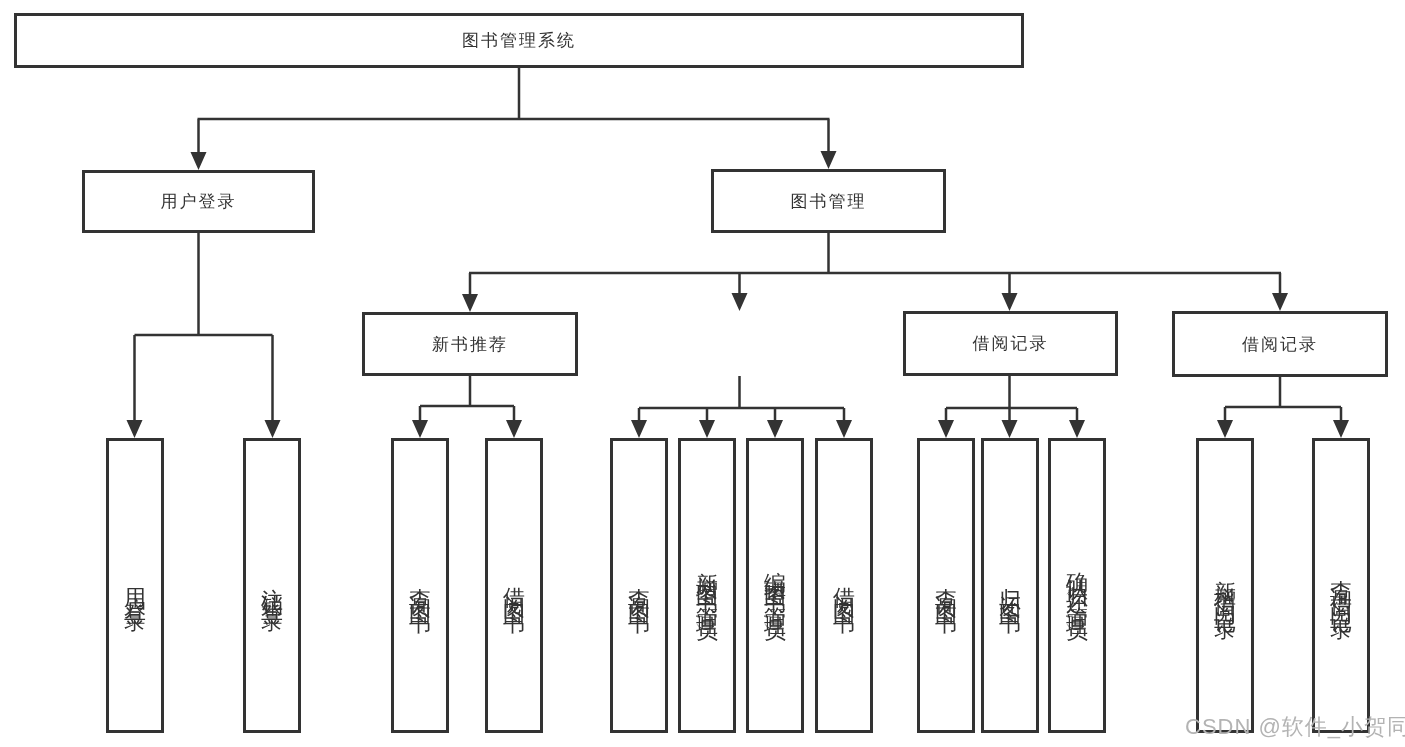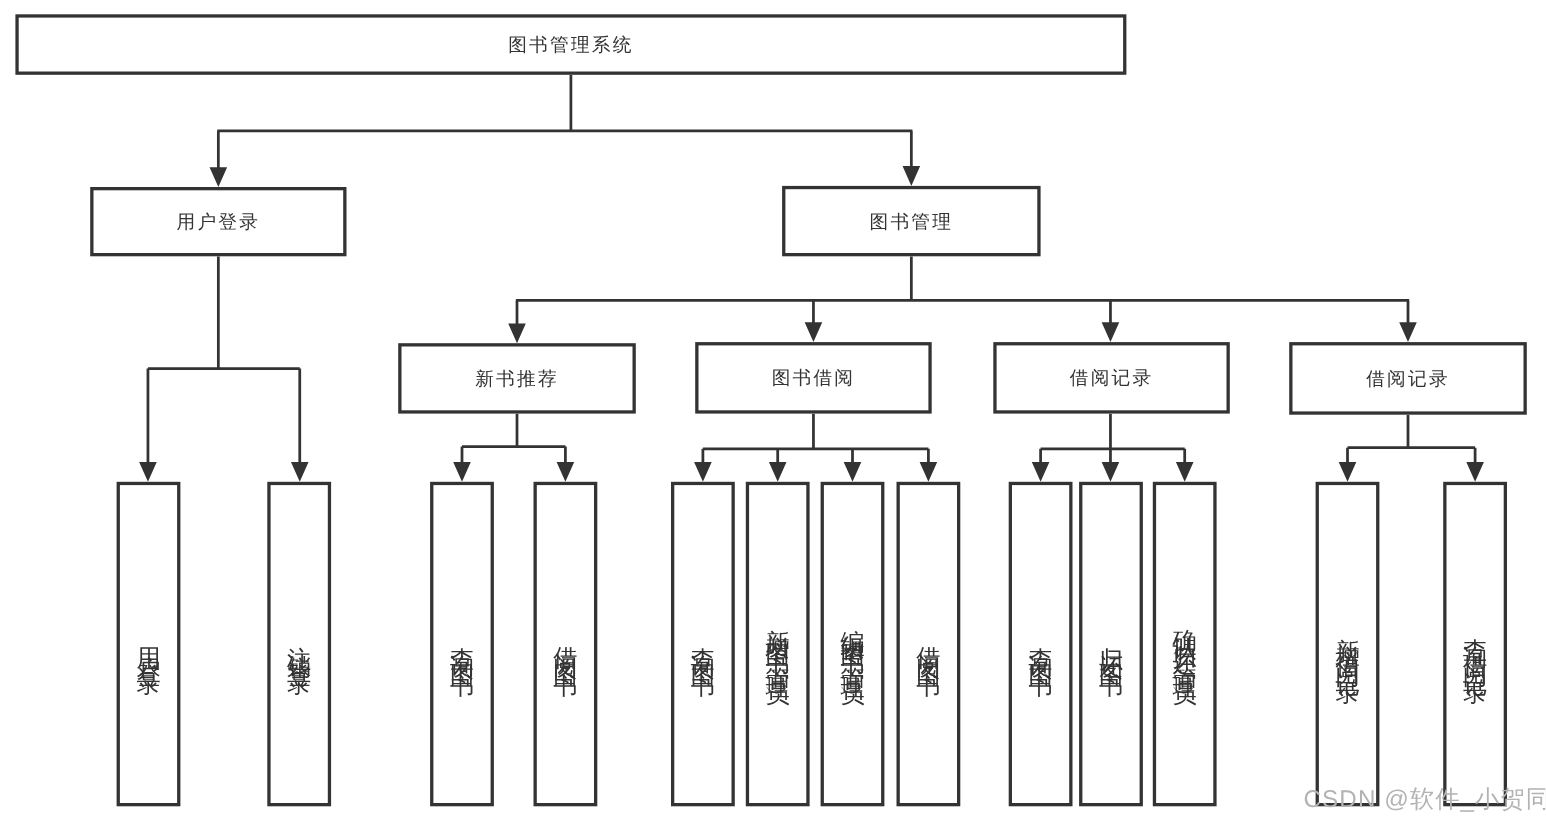--- a/index.html
+++ b/index.html
@@ -122,23 +122,20 @@
   <div class="node b-login">
     <span>用户登录</span>
   </div>
   <div class="node b-mgmt">
     <span>图书管理</span>
   </div>
 
   <div class="node b-newbook">
     <span>新书推荐</span>
   </div>
-  <div class="node b-borrow">
-    <span>图书借阅</span>
-  </div>
   <div class="node b-current">
     <span>借阅记录</span>
   </div>
   <div class="node b-record">
     <span>借阅记录</span>
   </div>
 
   <div class="node leaf l-1">
     <span>用户登录</span>
   </div>

